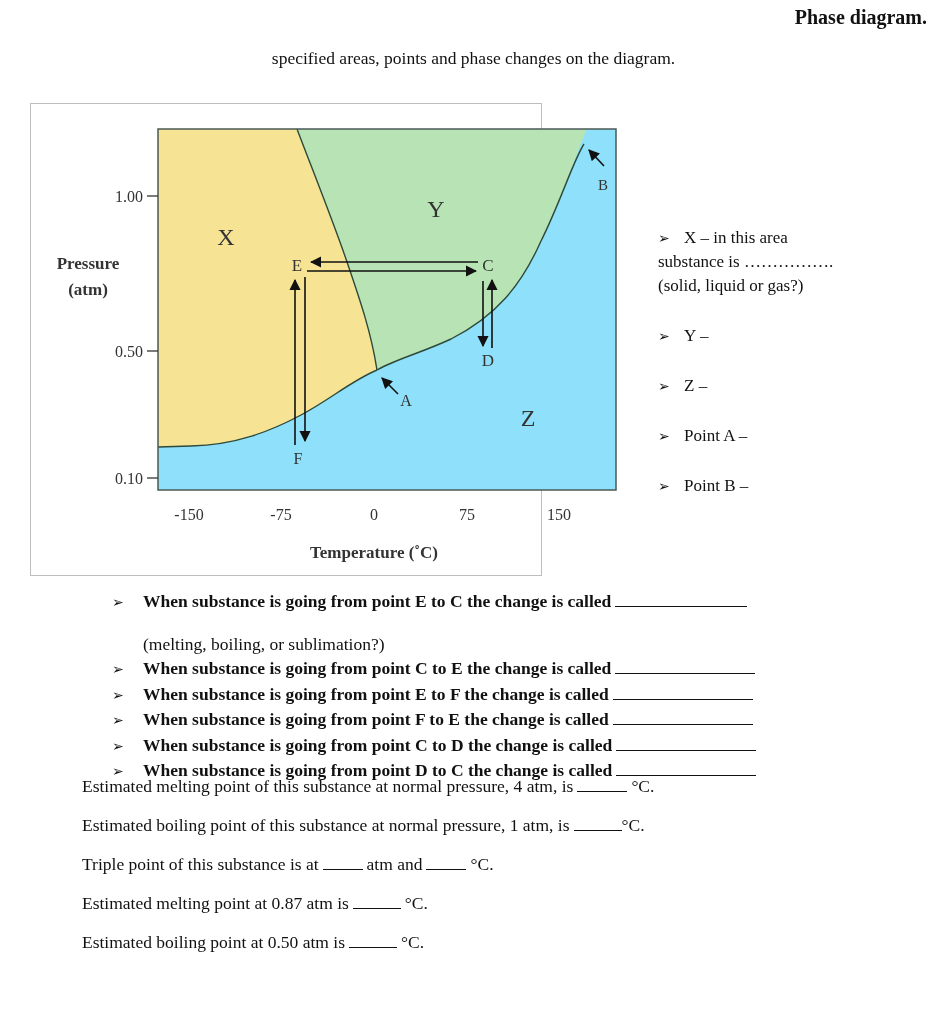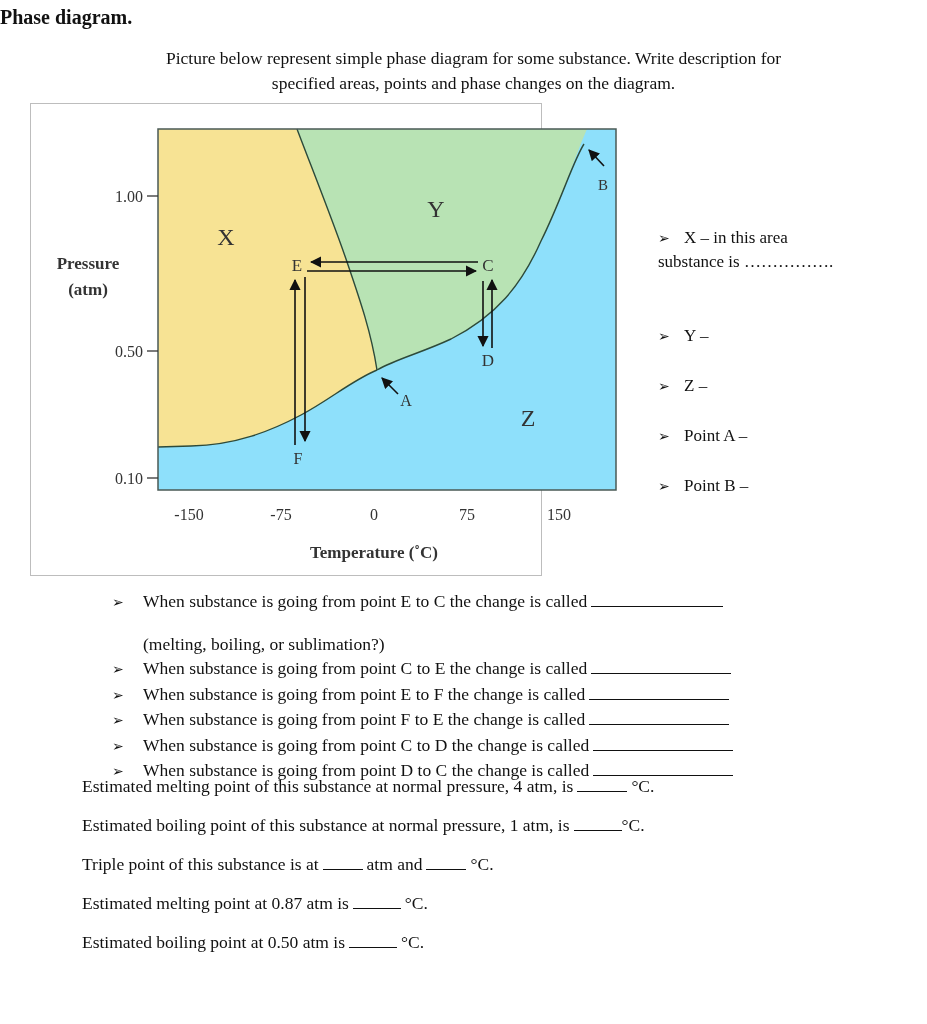--- a/index.html
+++ b/index.html
@@ -1,52 +1,51 @@
 <!DOCTYPE html>
 <html><head>
 <meta charset="utf-8">
 <style>
   html, body { margin: 0; padding: 0; background: #ffffff; }
   body {
     width: 927px; height: 1024px; position: relative; overflow: hidden;
     font-family: "Liberation Serif", "DejaVu Serif", serif; color: #111;
   }
   .title {
-    position: absolute; left: 0; width: 927px; top: 6px; text-align: left;
+    position: absolute; left: 0; width: 927px; top: 6px; text-align: right;
     font-weight: bold; font-size: 20px;
   }
   .intro {
     position: absolute; left: 100px; width: 747px; top: 46px; text-align: center;
     font-size: 17.5px; line-height: 25px;
   }
   .figure-frame {
     position: absolute; left: 30px; top: 103px; width: 512px; height: 473px;
     border: 1px solid #bdbdbd; box-sizing: border-box; background: #fff;
   }
   .figure-svg { position: absolute; left: 0; top: 0; }
   .svg-text { font-family: "Liberation Serif", "DejaVu Serif", serif; fill: #333; }
   .side-list { position: absolute; left: 658px; top: 226px; width: 260px; font-size: 17px; line-height: 24px; }
   .side-item { position: absolute; left: 0; white-space: nowrap; }
   .bullet { display: inline-block; width: 26px; font-family: "DejaVu Sans", sans-serif; font-size: 14px; }
   .q-list { position: absolute; left: 112px; top: 589px; width: 720px; font-size: 17.5px; line-height: 24.5px; }
-  .q-row { white-space: nowrap; }
+  .q-row { white-space: nowrap; font-weight: bold; }
   .q-row .bullet { width: 31px; }
   .q-sub { padding-left: 31px; white-space: nowrap; margin-top: 17px; }
   .blank { display: inline-block; border-bottom: 1px solid #111; height: 15px; vertical-align: baseline; margin-left: 4px; }
   .estimates { position: absolute; left: 82px; top: 776px; font-size: 17.5px; }
   .est-row { position: absolute; left: 0; white-space: nowrap; }
   .est-blank { display: inline-block; border-bottom: 1px solid #111; height: 14px; margin: 0 4px; vertical-align: baseline; }
 </style>
 </head>
 <body>
 
 <div class="title">Phase diagram.</div>
 
 <div class="intro">
-  <div>Picture below represent simple phase diagram for some substance. Write description for</div>
   <div>specified areas, points and phase changes on the diagram.</div>
 </div>
 
 <div class="figure-frame">
   <svg class="figure-svg" width="610" height="473" viewBox="30 103 610 473" xmlns="http://www.w3.org/2000/svg">
     <defs>
       <marker id="ah" viewBox="0 0 10 10" refX="9" refY="5" markerWidth="7" markerHeight="7" orient="auto-start-reverse">
         <path d="M0,0 L10,5 L0,10 z" fill="#111"></path>
       </marker>
     </defs>
@@ -105,20 +104,21 @@
 
     <line x1="397" y1="393" x2="381" y2="377" stroke="#111" stroke-width="1.6" marker-end="url(#ah)"></line>
     <line x1="603" y1="165" x2="588" y2="149" stroke="#111" stroke-width="1.6" marker-end="url(#ah)"></line>
   </svg>
 </div>
 
 <div class="side-list">
   <div class="side-item" style="top:0px;">
     <div><span class="bullet">➢</span><span>X – in this area</span></div>
     <div>substance is …………….</div>
+    <div>(solid, liquid or gas?)</div>
   </div>
   <div class="side-item" style="top:98px;">
     <span class="bullet">➢</span><span>Y –</span>
   </div>
   <div class="side-item" style="top:148px;">
     <span class="bullet">➢</span><span>Z –</span>
   </div>
   <div class="side-item" style="top:198px;">
     <span class="bullet">➢</span><span>Point A –</span>
   </div>

